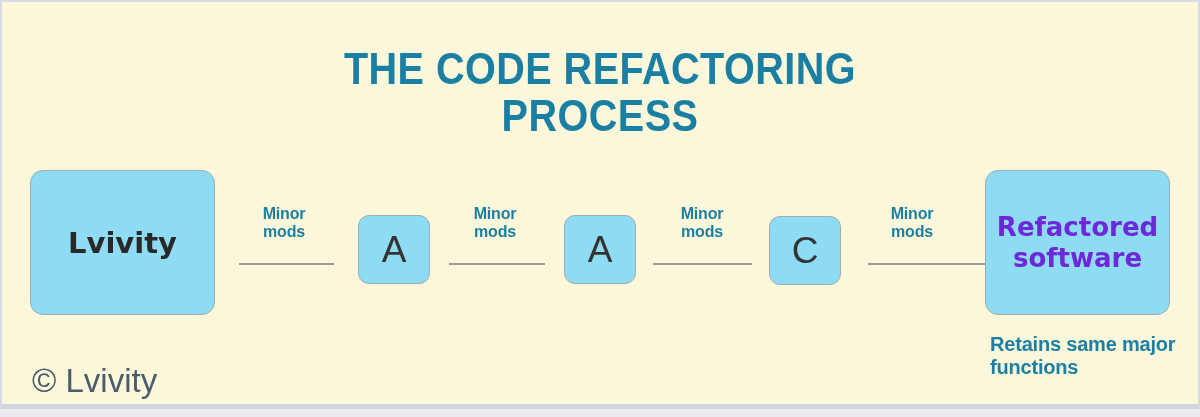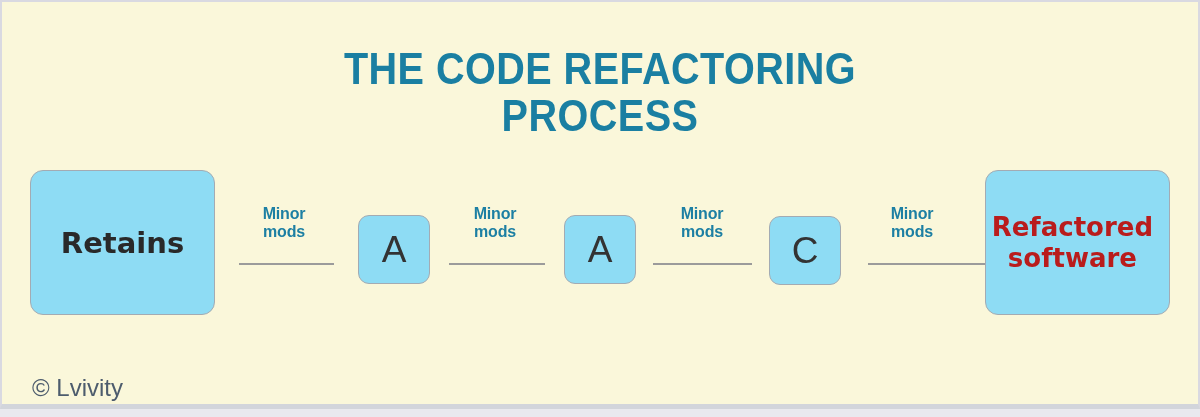--- a/index.html
+++ b/index.html
@@ -49,21 +49,21 @@
   .box-big {
     width: 185px;
     height: 145px;
     top: 168px;
     border-radius: 13px;
     font-family: "DejaVu Sans", sans-serif;
     font-weight: bold;
     color: #292929;
   }
   .box-start { left: 28px; font-size: 29px; }
-  .box-end   { left: 983px; font-size: 26px; line-height: 1.18; padding: 0 16px; color: #b91c1c; justify-content: flex-end; }
+  .box-end   { left: 983px; font-size: 26px; line-height: 1.18; padding: 0 16px; color: #6d28d9; }
   .box-small {
     width: 72px;
     height: 69px;
     top: 213px;
     border-radius: 11px;
     font-size: 37px;
     color: #333333;
     font-family: "Liberation Sans", sans-serif;
   }
   
@@ -92,37 +92,37 @@
     width: 195px;
     color: #1C7FA3;
     font-size: 20px;
     font-weight: bold;
     line-height: 1.15;
     letter-spacing: -0.2px;
   }
   .copyright {
     position: absolute;
     left: 30px;
-    top: 372px;
+    top: 360px;
     color: #4D5C6D;
-    font-size: 24px;
+    font-size: 33px;
   }
 </style>
 </head>
 <body>
 
 <div class="card">
 
   <h1 class="title">
     <span>THE CODE REFACTORING</span><br>
     <span>PROCESS</span>
   </h1>
 
   <div class="box box-big box-start">
-    <span>Retains</span>
+    <span>Lvivity</span>
   </div>
 
   <div class="connector-label" style="left:240px;">Minor mods</div>
   <div class="connector-line" style="left:237px; width:95px;"></div>
 
   <div class="box box-small" style="left:356px;">
     <span>A</span>
   </div>
 
   <div class="connector-label" style="left:451px;">Minor mods</div>
@@ -139,16 +139,17 @@
     <span>C</span>
   </div>
 
   <div class="connector-label" style="left:868px;">Minor mods</div>
   <div class="connector-line" style="left:866px; width:117px;"></div>
 
   <div class="box box-big box-end">
     <span>Refactored software</span>
   </div>
 
+  <div class="end-note">Retains same major functions</div>
 
   <div class="copyright">© Lvivity</div>
 
 </div>
 
 </body></html>

